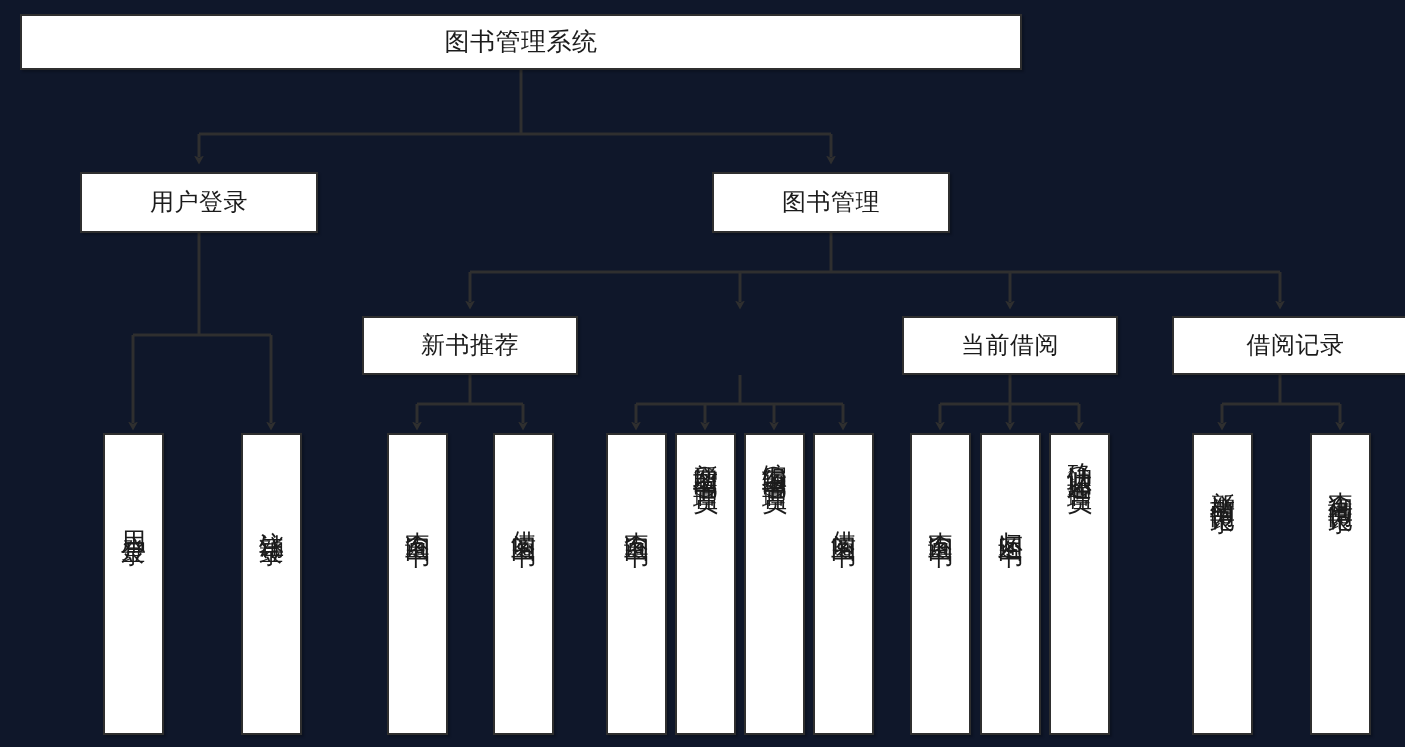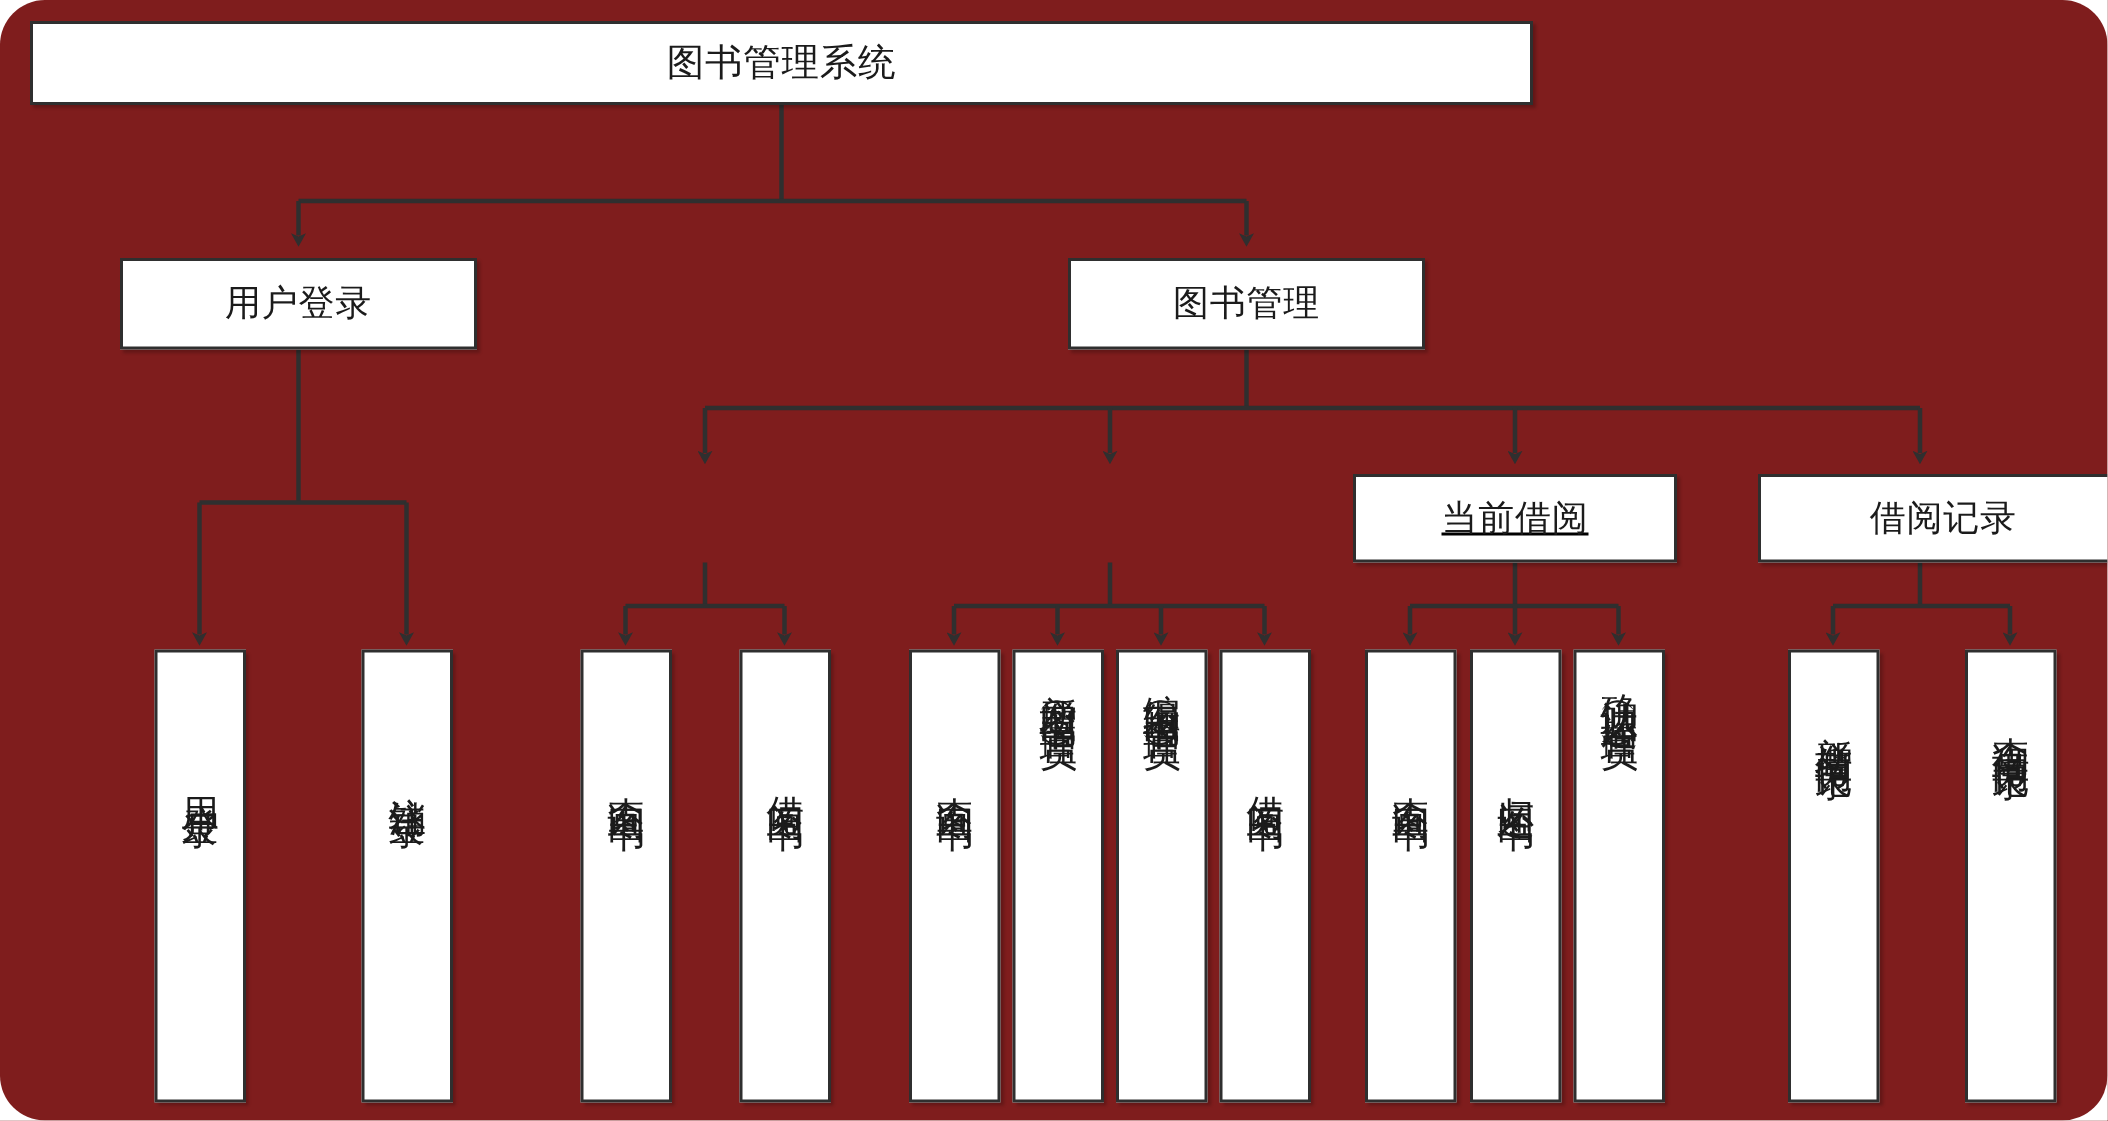--- a/index.html
+++ b/index.html
@@ -8,23 +8,22 @@
     padding: 0;
     background: #ffffff;
   }
   body {
     font-family: "DejaVu Sans", "Liberation Sans", sans-serif;
   }
   #diagram-root {
     position: relative;
     width: 1405px;
     height: 747px;
-    background: #7f1d1d;
+    background: #0f172a;
     overflow: hidden;
-    border-radius: 30px;
   }
   #edges-layer {
     position: absolute;
     left: 0;
     top: 0;
     width: 1405px;
     height: 747px;
     pointer-events: none;
   }
   .node {
@@ -136,23 +135,26 @@
   </div>
 
   <div class="node node-h" style="left:80px; top:172px; width:238px; height:61px;">
     <span class="label">用户登录</span>
   </div>
 
   <div class="node node-h" style="left:712px; top:172px; width:238px; height:61px;">
     <span class="label">图书管理</span>
   </div>
 
-
-
-  <div class="node node-h" style="left:902px; top:316px; width:216px; height:59px;text-decoration:underline;">
+  <div class="node node-h" style="left:362px; top:316px; width:216px; height:59px;">
+    <span class="label">新书推荐</span>
+  </div>
+
+
+  <div class="node node-h" style="left:902px; top:316px; width:216px; height:59px;">
     <span class="label">当前借阅</span>
   </div>
 
   <div class="node node-h" style="left:1172px; top:316px; width:247px; height:59px;">
     <span class="label">借阅记录</span>
   </div>
 
   <div class="node node-v" style="left:103px; top:433px; width:61px; height:302px; padding-top:76px;">
     <span class="label">用户登录</span>
   </div>

